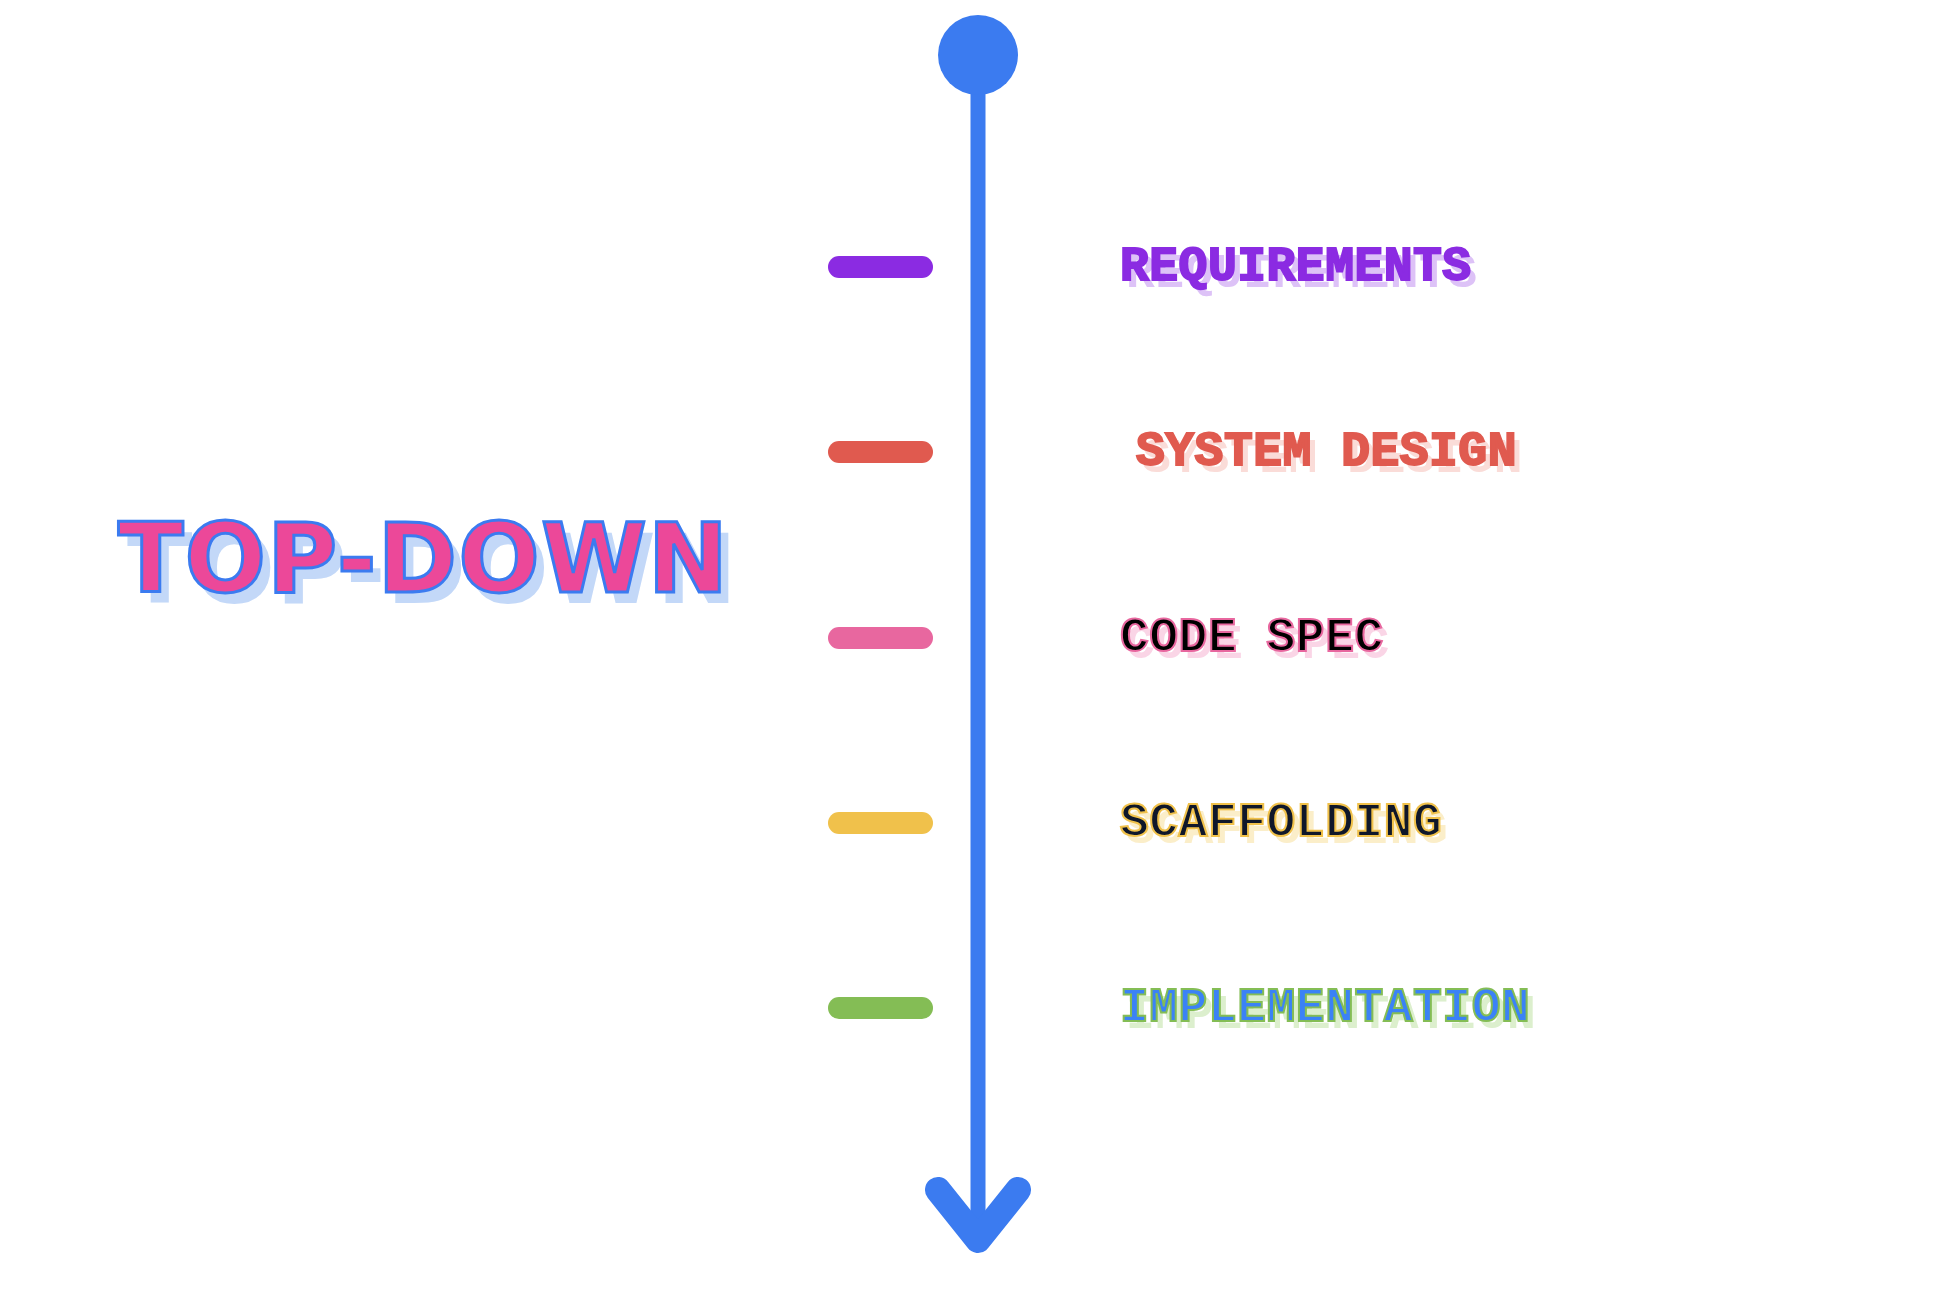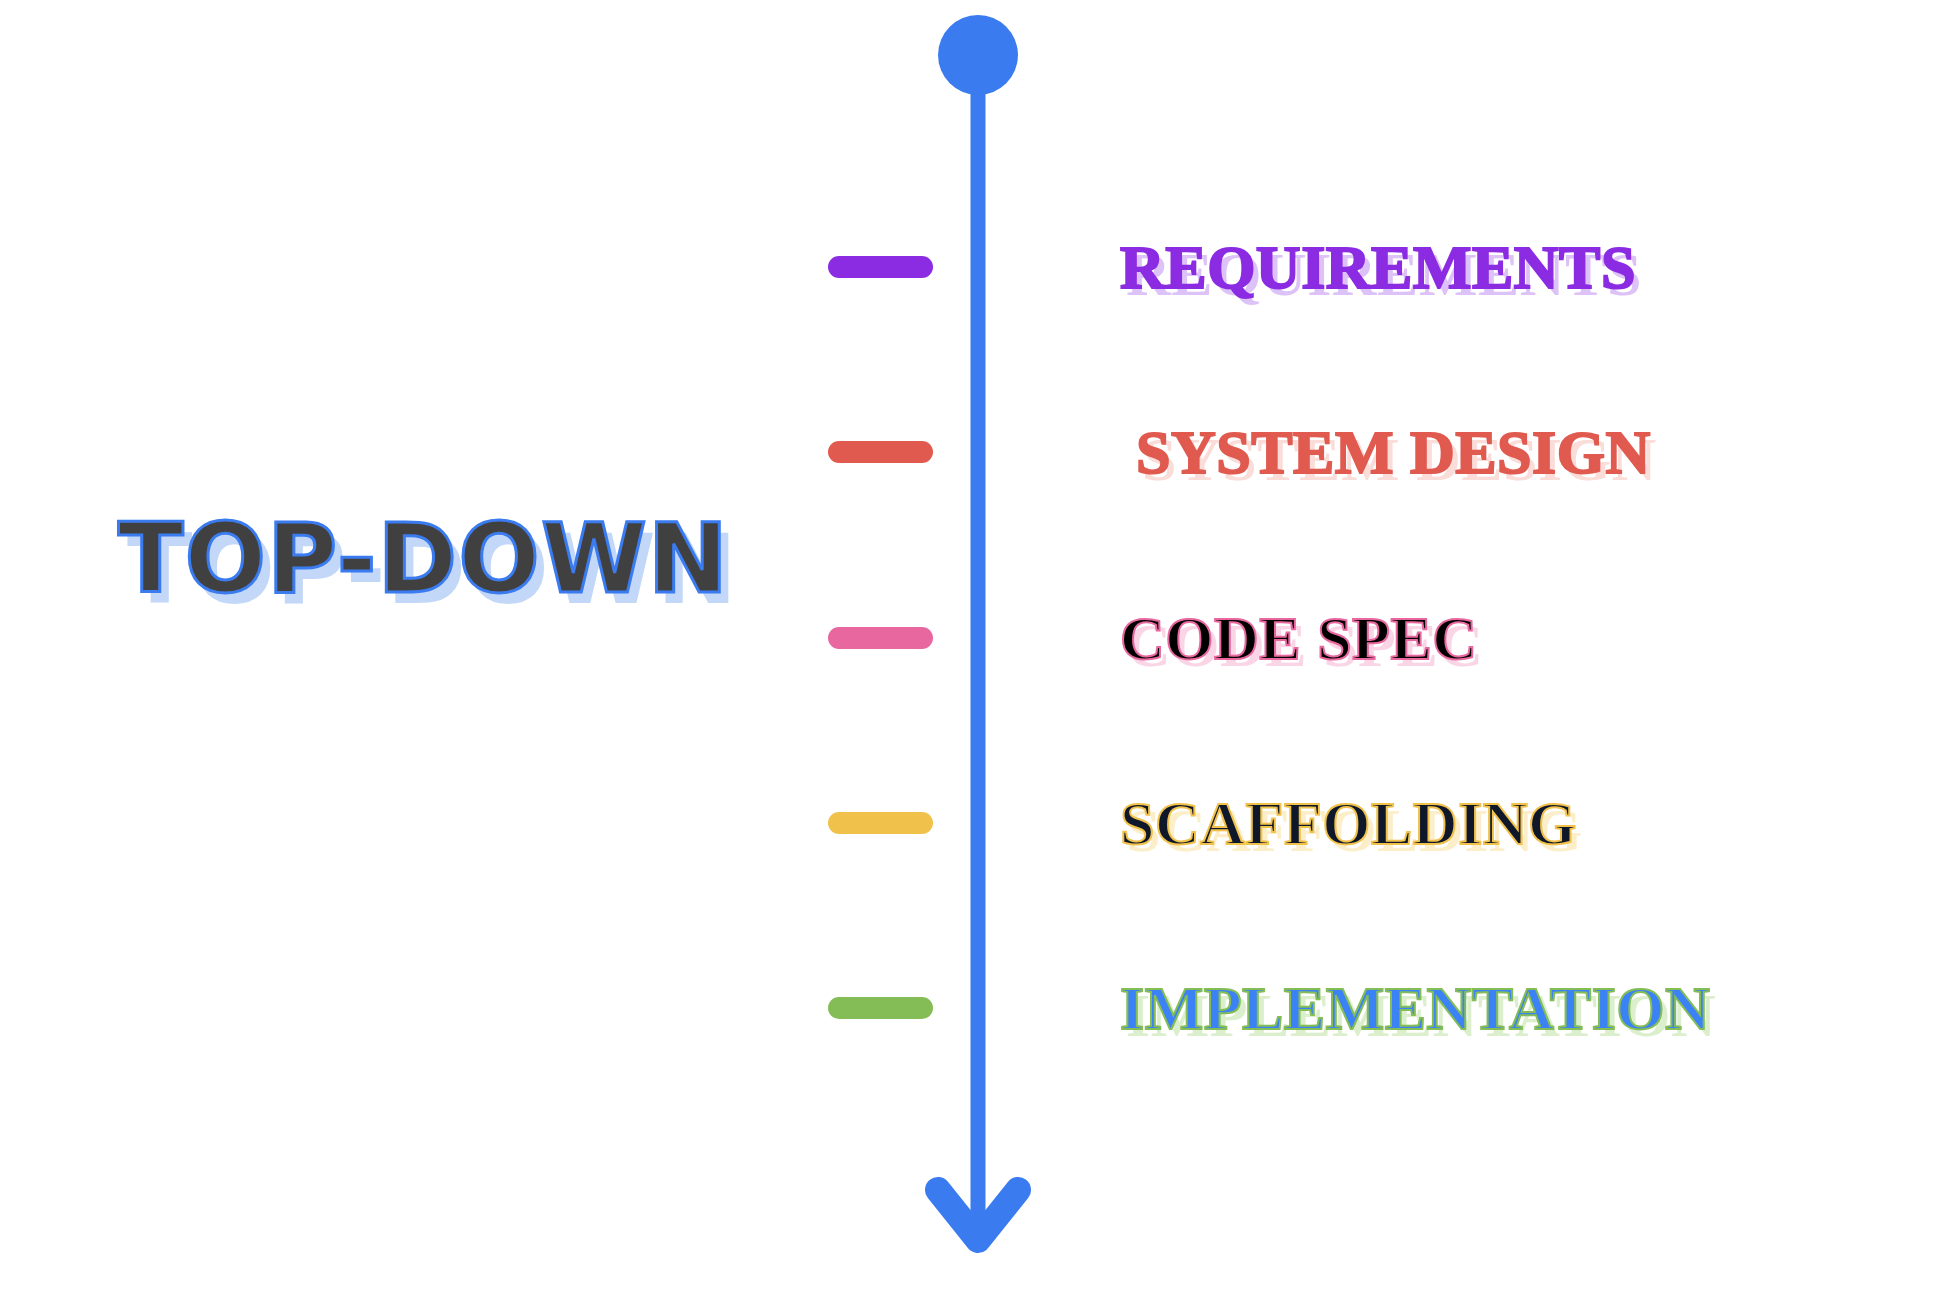--- a/index.html
+++ b/index.html
@@ -78,35 +78,35 @@
     top: -11px;
     width: 105px;
     height: 22px;
     border-radius: 11px;
   }
   .stage-label {
     position: absolute;
     left: 200px;
     top: 50%;
     transform: translateY(-50%);
-    font-family: Liberation Serif, serif;
+    font-family: Liberation Mono, monospace;
     font-weight: 700;
-    font-size: 62px;
+    font-size: 48px;
     letter-spacing: 0.5px;
     white-space: nowrap;
     -webkit-text-stroke: 2px currentColor;
   }
 </style>
 </head>
 <body>
 
 <div id="canvas">
 
   <div id="title-block">
-    <div class="title-line" id="title-line-1" style="color: #404040; -webkit-text-stroke: 3px rgb(59, 123, 240); text-shadow: rgb(195, 216, 248) 9px 11px 0px;">TOP-DOWN</div>
+    <div class="title-line" id="title-line-1" style="color: #ec4899; -webkit-text-stroke: 3px rgb(59, 123, 240); text-shadow: rgb(195, 216, 248) 9px 11px 0px;">TOP-DOWN</div>
   </div>
 
   <svg id="timeline" viewBox="0 0 1956 1300">
     <line id="axis-shaft" x1="978" y1="55" x2="978" y2="1222" stroke="#3b7bf0" stroke-width="15"></line>
     <circle id="axis-start-dot" cx="978" cy="55" r="40" fill="#3b7bf0"></circle>
     <polyline id="axis-arrowhead" points="938,1190 978,1240 1018,1190" fill="none" stroke="#3b7bf0" stroke-width="26" stroke-linecap="round" stroke-linejoin="round"></polyline>
   </svg>
 
   <ul id="stage-list">
 

